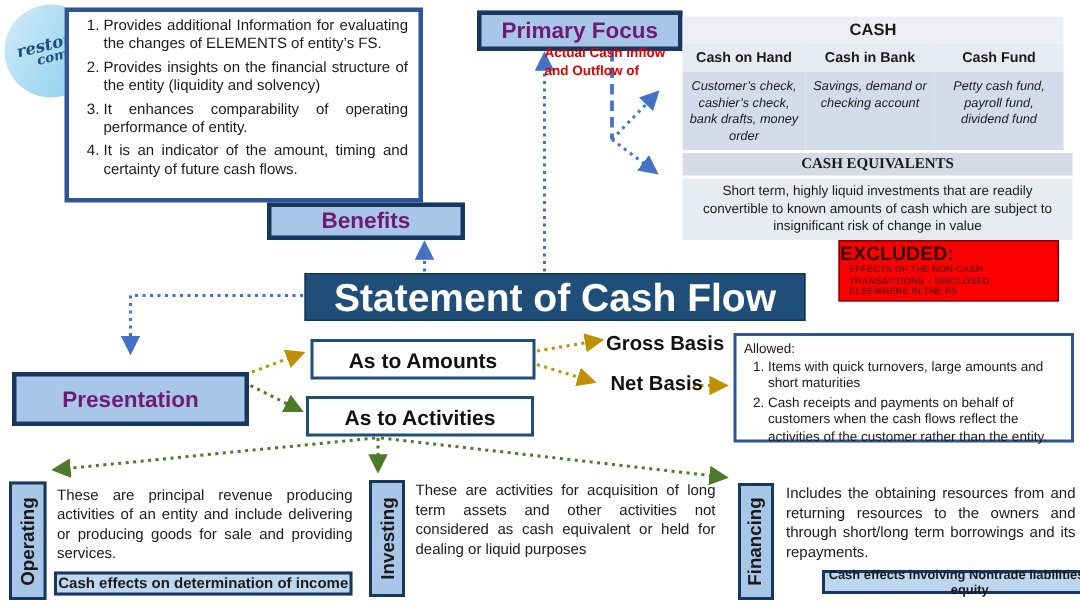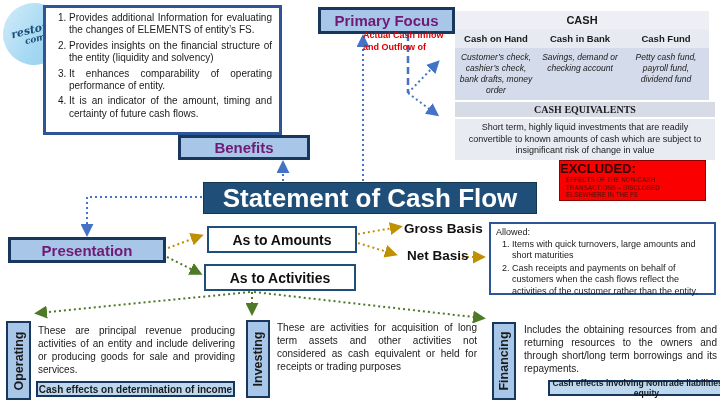--- a/index.html
+++ b/index.html
@@ -63,21 +63,21 @@
   .activities-box { left:204px; top:264px; width:152px; height:27px; font-size:14px; }
   .basis { font-weight:bold; font-size:13.5px; color:#111; }
   .gross { left:404px; top:221px; }
   .net { left:407px; top:248px; }
 
   .allowed { left:489px; top:222px; width:227px; height:73px; background:#fff;
     border:2px solid #2E5597; padding:3px 5px; font-size:9px; line-height:1.28; }
   .allowed ol { margin:0; padding-left:16px; }
   .allowed li { margin-bottom:1px; }
 
-  .presentation { left:8px; top:237px; width:158px; height:26px; font-size:15px; }
+  .presentation { left:8px; top:248px; width:158px; height:36px; font-size:15px; }
 
   .vlabel { background:#A8C6E7; border:2px solid #17375D; display:flex; align-items:center;
     justify-content:center; }
   .vlabel span { transform:rotate(-90deg); white-space:nowrap; font-weight:bold; font-size:12.5px; }
   .vl-op  { left:6px;   top:321px; width:25px; height:79px; }
   .vl-inv { left:246px; top:320px; width:24px; height:78px; }
   .vl-fin { left:492px; top:322px; width:24px; height:78px; }
 
   .sec-text { font-size:10px; line-height:1.3; text-align:justify; margin:0; }
   .tx-op  { left:38px;  top:324px; width:197px; }
@@ -187,21 +187,21 @@
 
   <div class="abs vlabel vl-op">
     <span>Operating</span>
     </div>
   <p class="abs sec-text tx-op">These are principal revenue producing activities of an entity and include delivering or producing goods for sale and providing services.</p>
   <div class="abs banner bn-op">Cash effects on determination of income</div>
 
   <div class="abs vlabel vl-inv">
     <span>Investing</span>
     </div>
-  <p class="abs sec-text tx-inv">These are activities for acquisition of long term assets and other activities not considered as cash equivalent or held for receipts or trading purposes</p>
+  <p class="abs sec-text tx-inv">These are activities for acquisition of long term assets and other activities not considered as cash equivalent or held for dealing or liquid purposes</p>
 
   <div class="abs vlabel vl-fin">
     <span>Financing</span>
     </div>
   <p class="abs sec-text tx-fin">Includes the obtaining resources from and returning resources to the owners and through short/long term borrowings and its repayments.</p>
   <div class="abs banner bn-fin">Cash effects involving Nontrade liabilities and equity</div>
 
 </div>
 
 </body></html>

